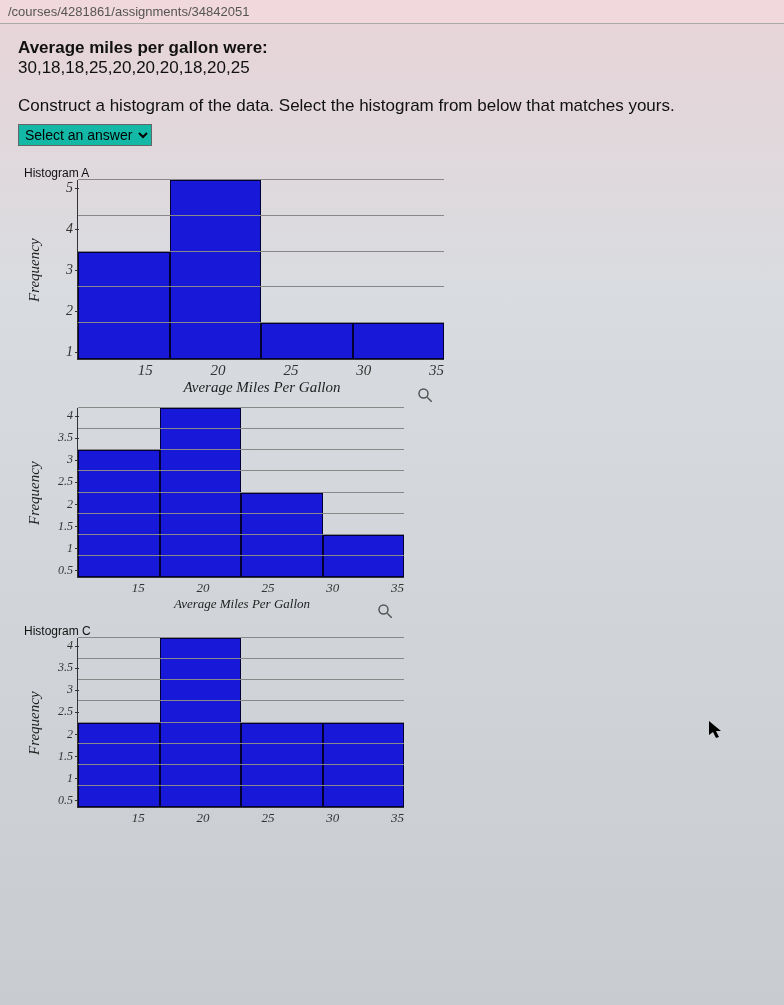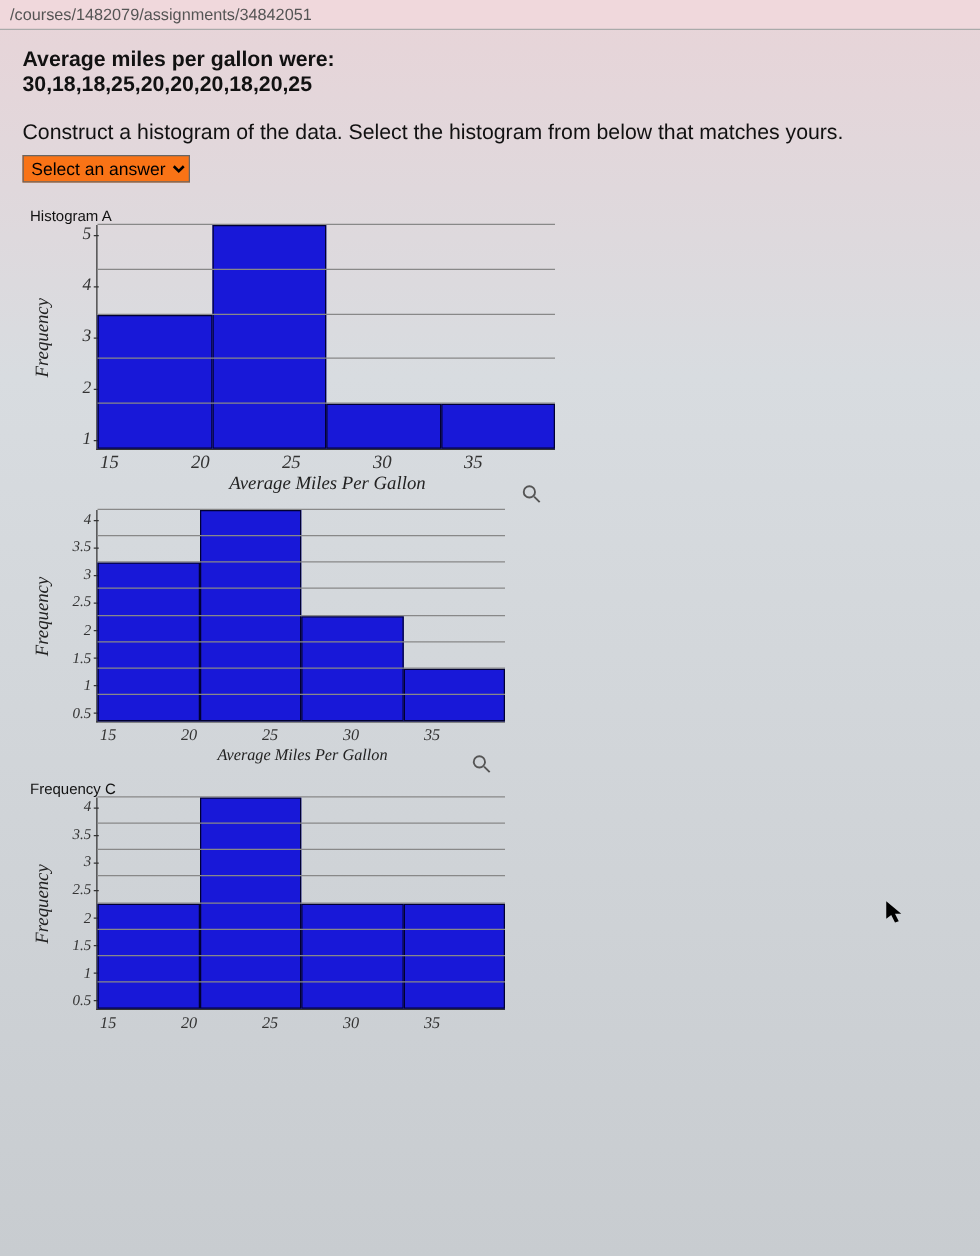--- a/index.html
+++ b/index.html
@@ -21,36 +21,36 @@
     .content {
       padding: 14px 18px;
     }
     .question-text {
       font-size: 17px;
       font-weight: bold;
       color: #111;
     }
     .data-list {
       font-size: 17px;
-      font-weight: bold;
+      font-weight: normal;
       margin-bottom: 18px;
       color: #111;
     }
     .instruction {
       font-size: 17px;
       color: #111;
       margin-bottom: 8px;
     }
     .select-wrap {
       margin-bottom: 20px;
     }
     select {
       font-size: 14px;
       padding: 1px 2px;
-      background: #f97316;
+      background: #14b8a6;
       border: 1px solid #666;
     }
     .hist-block {
       margin-bottom: 12px;
     }
     .hist-title {
       font-size: 12px;
       color: #111;
       margin-bottom: 0px;
       margin-left: 6px;
@@ -114,21 +114,21 @@
     .xticks {
       display: flex;
       justify-content: space-between;
       font-style: italic;
       font-family: 'Times New Roman', serif;
       font-size: 15px;
       color: #333;
       margin-left: 56px;
       margin-top: 2px;
     }
-    .xticks span { flex: 1; text-align: left; }
+    .xticks span { flex: 1; text-align: right; }
     .xlabel {
       font-style: italic;
       font-family: 'Times New Roman', serif;
       font-size: 15px;
       text-align: center;
       margin-left: 56px;
       color: #222;
     }
     .zoom-icon {
       position: absolute;
@@ -154,21 +154,21 @@
       position: absolute;
       right: -6px;
       top: 50%;
       width: 4px;
       border-top: 1px solid #333;
     }
   </style>
 </head>
 <body>
 
-<div class="url-bar">/courses/1482079/assignments/34842051</div>
+<div class="url-bar">/courses/4281861/assignments/34842051</div>
 
 <div class="content">
   <div class="question-text">Average miles per gallon were:</div>
   <div class="data-list">30,18,18,25,20,20,20,18,20,25</div>
   <div class="instruction">Construct a histogram of the data. Select the histogram from below that matches yours.</div>
   <div class="select-wrap">
     <select>
       <option>Select an answer</option>
     </select>
   </div>
@@ -258,21 +258,21 @@
       <div class="zoom-icon">
         <svg viewBox="0 0 24 24" fill="none" stroke="currentColor" stroke-width="2">
             <circle cx="10" cy="10" r="6"></circle>
             <line x1="15" y1="15" x2="21" y2="21"></line>
           </svg>
       </div>
     </div>
   </div>
 
   <div class="hist-block">
-    <div class="hist-title">Frequency C</div>
+    <div class="hist-title">Histogram C</div>
     <div class="chart-wrap" style="width:380px;">
       <div class="chart-area" style="height:170px;">
         <div class="ylabel">Frequency</div>
         <div class="yticks" id="yticks-C" style="font-size: 12px; height: 100%;">
             <div class="ytick-line" style="flex: 0 0 auto;">4</div>
             <div class="ytick-line" style="flex: 0 0 auto;">3.5</div>
             <div class="ytick-line" style="flex: 0 0 auto;">3</div>
             <div class="ytick-line" style="flex: 0 0 auto;">2.5</div>
             <div class="ytick-line" style="flex: 0 0 auto;">2</div>
             <div class="ytick-line" style="flex: 0 0 auto;">1.5</div>

